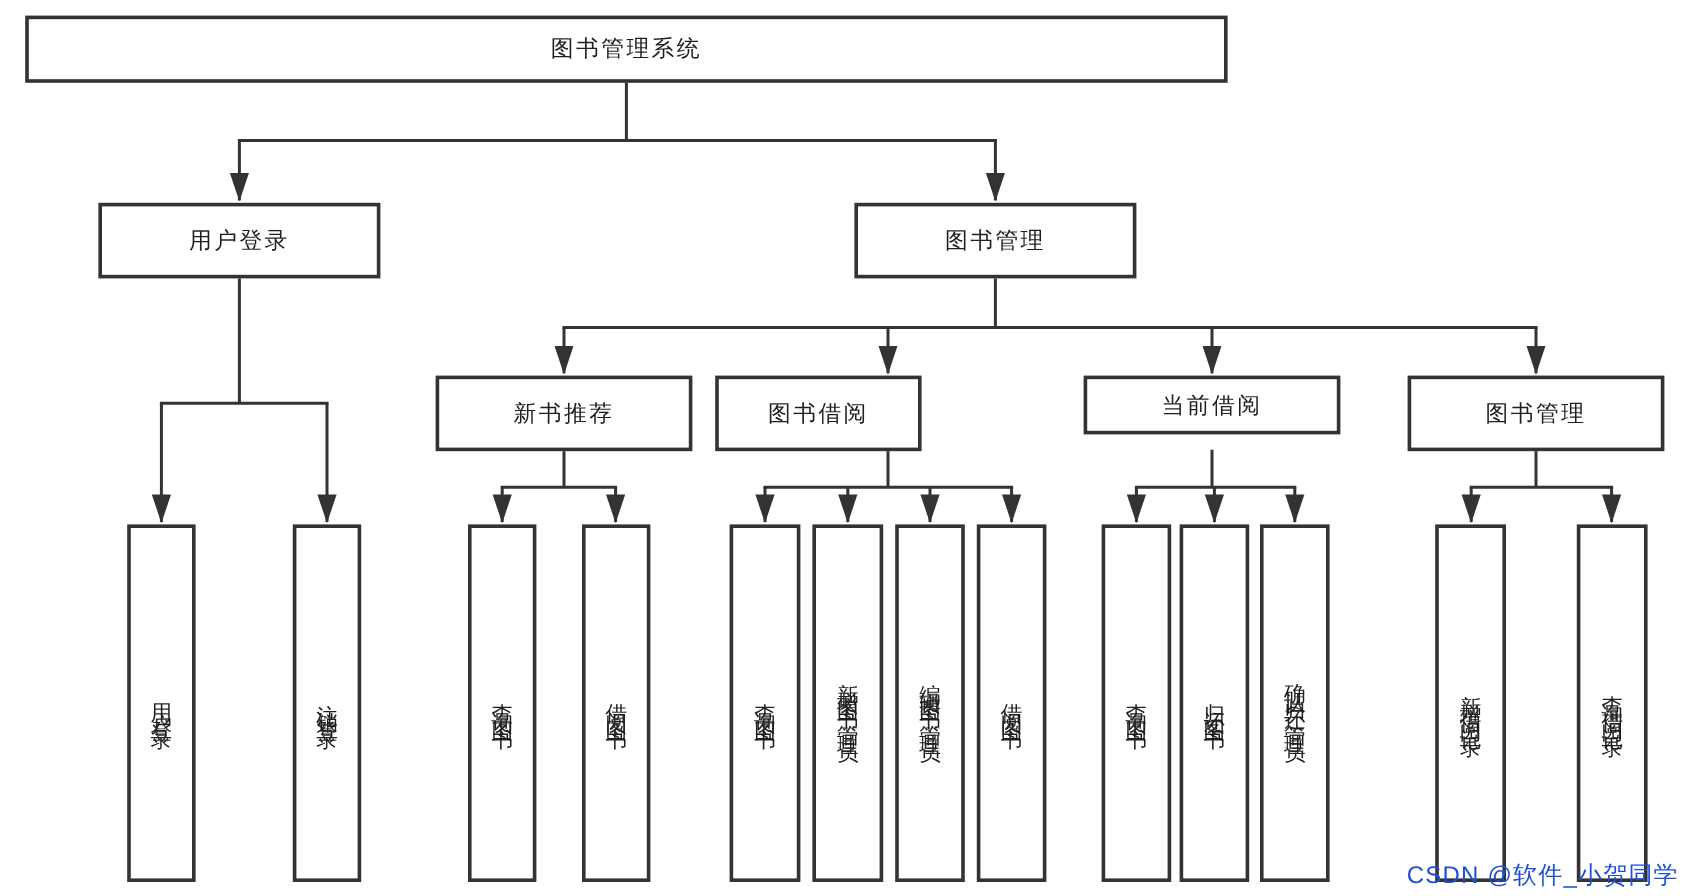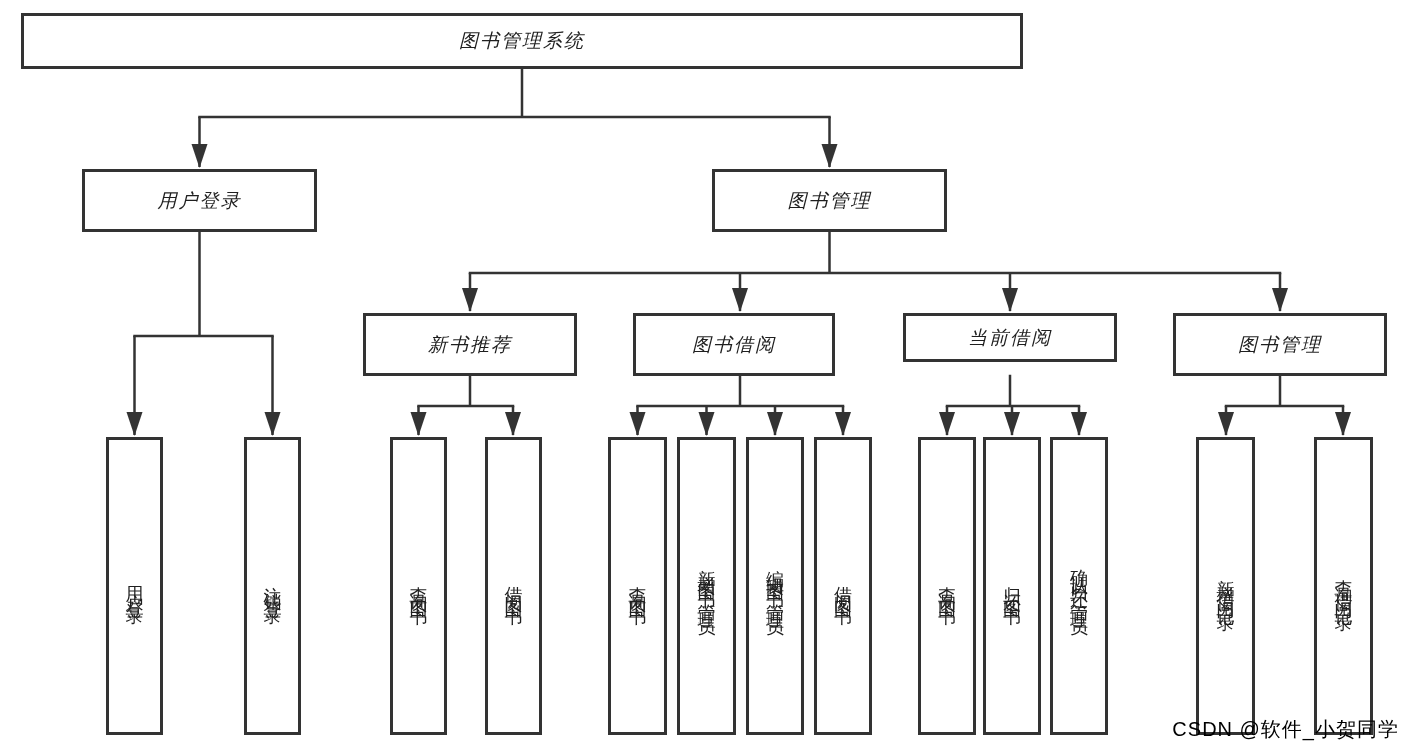--- a/index.html
+++ b/index.html
@@ -26,40 +26,39 @@
     display: flex;
     align-items: center;
     justify-content: center;
     z-index: 1;
   }
   .box.h span {
     font-size: 19px;
     letter-spacing: 2px;
     white-space: nowrap;
     color: #1f1f1f;
-    font-style: italic;
   }
   .box.leaf { top: 437px; height: 298px; }
   .box.leaf span {
     writing-mode: vertical-rl;
     text-orientation: mixed;
     font-size: 18px;
     letter-spacing: 7px;
     line-height: 1;
     color: #1f1f1f;
   }
   .wire { stroke: #333333; stroke-width: 2.5; fill: none; stroke-linecap: square; }
   .arrowline { stroke: #333333; stroke-width: 2.5; fill: none; }
   #watermark {
     position: absolute;
     top: 716px;
     right: 6px;
     z-index: 2;
     font-size: 20px;
-    color: #000000;
+    color: #1d4ed8;
     letter-spacing: 1px;
     white-space: nowrap;
   }
 </style>
 </head>
 <body>
 
 <div id="canvas">
 
   <svg id="wires" viewBox="0 0 1405 747" xmlns="http://www.w3.org/2000/svg">
@@ -115,21 +114,21 @@
   <div class="box h" style="left:82px; top:169px; width:235px; height:63px">
     <span>用户登录</span>
   </div>
   <div class="box h" style="left:712px; top:169px; width:235px; height:63px">
     <span>图书管理</span>
   </div>
 
   <div class="box h" style="left:363px; top:313px; width:214px; height:63px">
     <span>新书推荐</span>
   </div>
-  <div class="box h" style="left:633px; top:313px; width:202px; height:63px">
+  <div class="box h" style="left:596px; top:313px; width:172px; height:63px">
     <span>图书借阅</span>
   </div>
   <div class="box h" style="left:903px; top:313px; width:214px; height:49px">
     <span>当前借阅</span>
   </div>
   <div class="box h" style="left:1173px; top:313px; width:214px; height:63px">
     <span>图书管理</span>
   </div>
 
   <div class="box leaf" style="left:106px; width:57px">

